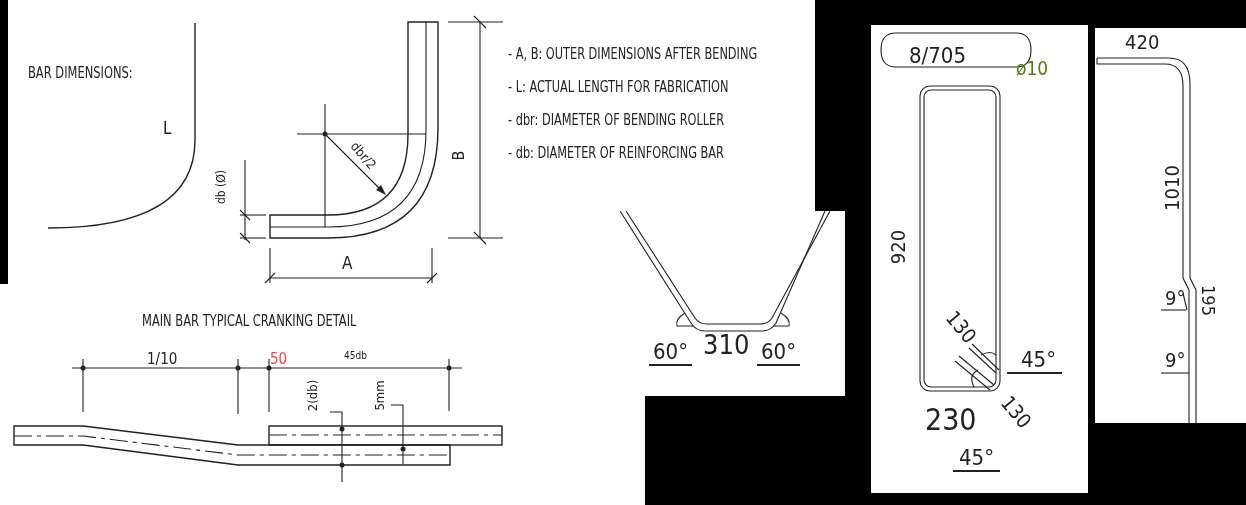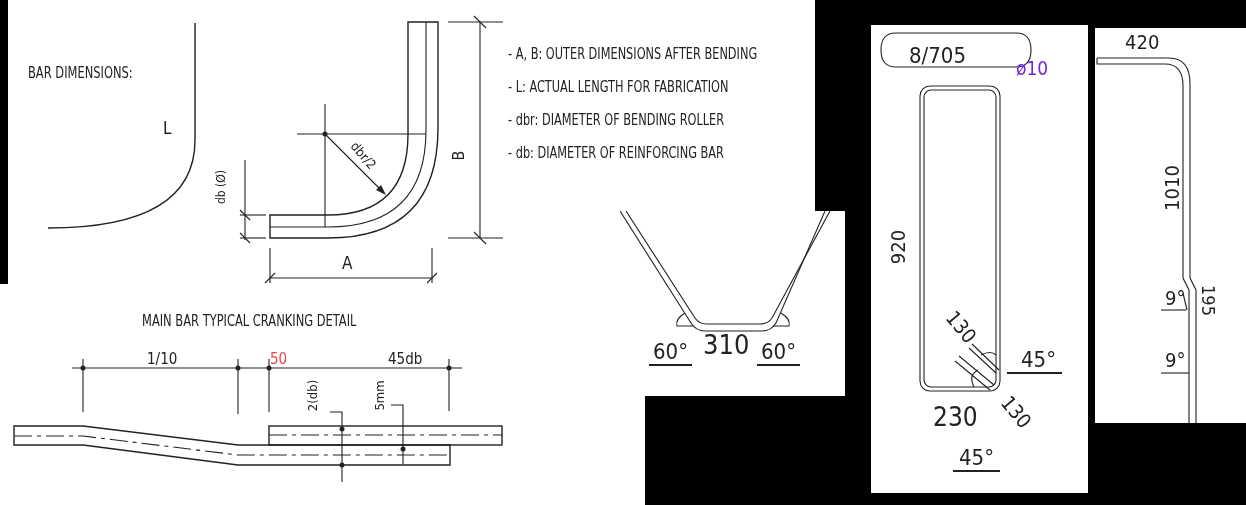--- a/index.html
+++ b/index.html
@@ -84,21 +84,21 @@
 
     <polyline class="thin" points="330,128 342,128 342,198"></polyline>
     <circle cx="342" cy="145" r="2.5" fill="#222"></circle>
     <circle cx="342" cy="181" r="2.5" fill="#222"></circle>
     <polyline class="thin" points="391,121 403,121 403,180"></polyline>
     <circle cx="403" cy="165" r="2.5" fill="#222"></circle>
   </svg>
   <div style="position:absolute;left:142px;top:28px;font-size:15px;color:#222;transform:scaleX(0.85);transform-origin:left;white-space:nowrap;">MAIN BAR TYPICAL CRANKING DETAIL</div>
   <div style="position:absolute;left:147px;top:66px;font-size:15px;color:#222;">1/10</div>
   <div style="position:absolute;left:246px;top:66px;font-size:15px;color:#ef4444;margin-left:24px;">50</div>
-  <div style="position:absolute;left:344px;top:66px;font-size:15px;color:#222;margin-left:44px;">45db</div>
+  <div style="position:absolute;left:344px;top:66px;font-size:10px;color:#222;">45db</div>
   <div style="position:absolute;left:297px;top:104px;font-size:13px;color:#222;transform:rotate(-90deg);white-space:nowrap;">2(db)</div>
   <div style="position:absolute;left:364px;top:104px;font-size:13px;color:#222;transform:rotate(-90deg);white-space:nowrap;">5mm</div>
 </div>
 
 <div class="panel" style="left:615px;top:211px;width:230px;height:185px;">
   <svg width="230" height="185">
     <path class="thin" d="M5 0 L76 112 Q81 120 90 120 L147 120 Q156 120 161 112 L210 0"></path>
     <path class="thin" d="M11 0 L80 107 Q84 113 92 113 L145 113 Q153 113 157 107 L215 0"></path>
     <path class="thin" d="M70 102 Q60 108 62 115 L78 115"></path>
     <path class="thin" d="M166 102 Q176 108 174 115 L158 115"></path>
@@ -116,25 +116,25 @@
     <rect class="thin" x="53" y="65" width="72" height="297" rx="7" ry="7"></rect>
 
     <line class="thin" x1="84" y1="336" x2="119" y2="365"></line>
     <line class="thin" x1="88" y1="331" x2="123" y2="360"></line>
     <line class="thin" x1="98" y1="323" x2="125" y2="348"></line>
     <line class="thin" x1="101" y1="319" x2="128" y2="345"></line>
     <path class="thin" d="M110 330 Q120 325 125 330"></path>
     <path class="thin" d="M103 362 Q97 350 107 345"></path>
   </svg>
   <div style="position:absolute;left:38px;top:18px;font-size:22px;color:#222;">8/705</div>
-  <div style="position:absolute;left:145px;top:32px;font-size:19px;color:#6d28d9;">ø10</div>
+  <div style="position:absolute;left:145px;top:32px;font-size:19px;color:#4d7c0f;">ø10</div>
   <div style="position:absolute;left:10px;top:210px;font-size:20px;color:#222;transform:rotate(-90deg);">920</div>
   <div style="position:absolute;left:73px;top:290px;font-size:20px;color:#222;transform:rotate(50deg);">130</div>
   <div style="position:absolute;left:136px;top:322px;font-size:22px;color:#222;border-bottom:2px solid #222;padding:0 6px 0 14px;">45°</div>
-  <div style="position:absolute;left:62px;top:377px;font-size:26px;color:#222;text-align:right;">230</div>
+  <div style="position:absolute;left:54px;top:377px;font-size:30px;color:#222;text-align:right;">230</div>
   <div style="position:absolute;left:128px;top:375px;font-size:20px;color:#222;transform:rotate(50deg);">130</div>
   <div style="position:absolute;left:82px;top:420px;font-size:22px;color:#222;border-bottom:2px solid #222;padding:0 6px;">45°</div>
 </div>
 
 <div class="panel" style="left:1095px;top:28px;width:182px;height:395px;">
   <svg width="151" height="395">
     <path class="thin" d="M2 30 L2 36 L70 36 Q88 36 88 58 L88 250 L94 262 L94 395"></path>
     <path class="thin" d="M2 30 L74 30 Q95 30 95 56 L95 250 L101 262 L101 395"></path>
     <line class="thin" x1="66" y1="282" x2="91" y2="282"></line>
     <line class="thin" x1="66" y1="345" x2="94" y2="345"></line>

